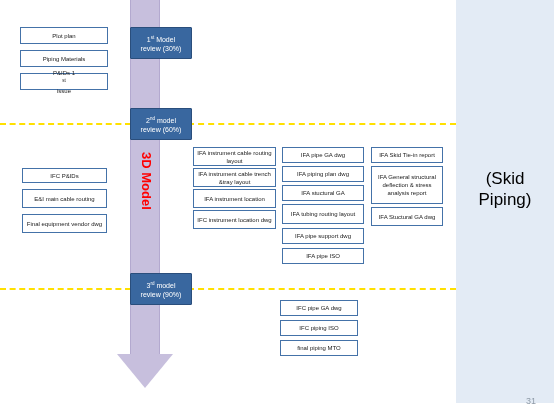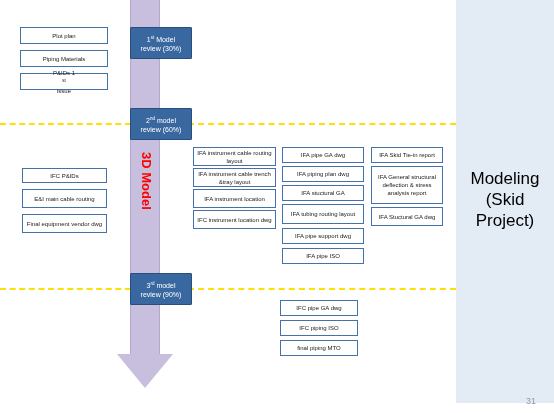--- a/index.html
+++ b/index.html
@@ -143,23 +143,22 @@
   .colE { left: 280px; width: 78px; }
   sup { font-size: 4.5px; vertical-align: super; }
 </style>
 </head>
 <body>
 
 <div id="slide">
 
   <div class="right-panel"></div>
   <div class="right-panel-title">
-    <div class="sub">Modeling</div>
     <div class="sub">(Skid</div>
-    <div class="sub">Project)</div>
+    <div class="sub">Piping)</div>
   </div>
   <div class="page-number">31</div>
 
   <div class="arrow-shaft"></div>
   <div class="arrow-head"></div>
   <div class="arrow-label">3D Model</div>
 
   <div class="dash-line l1-left"></div>
   <div class="dash-line l1-right"></div>
   <div class="dash-line l2-left"></div>

